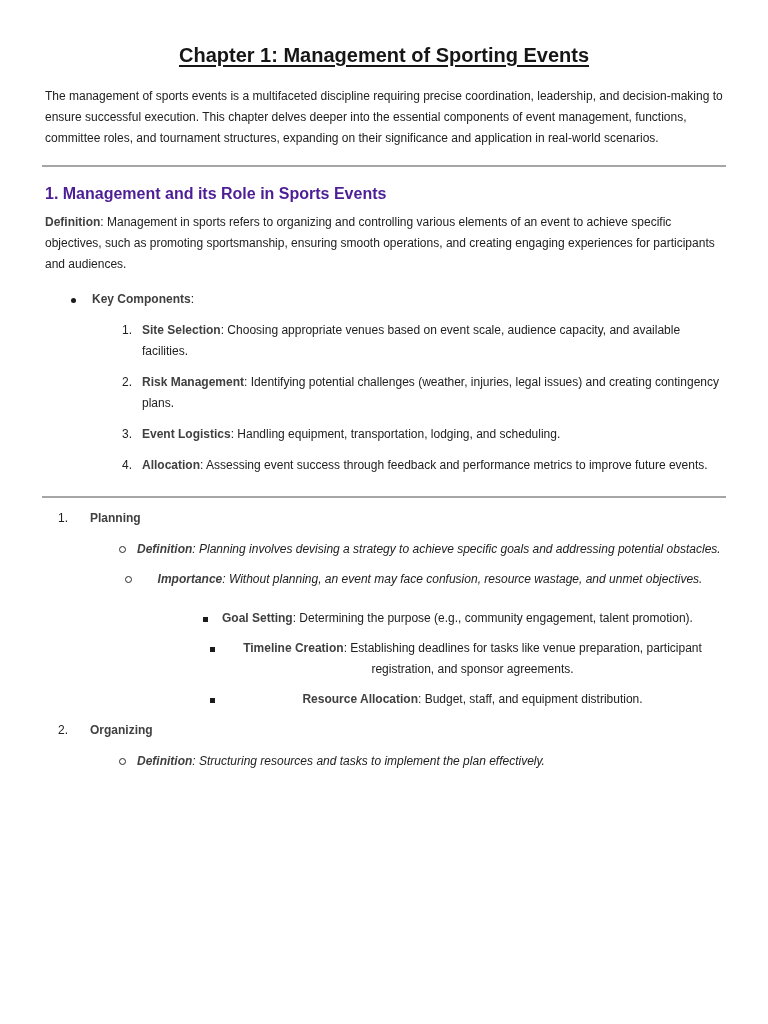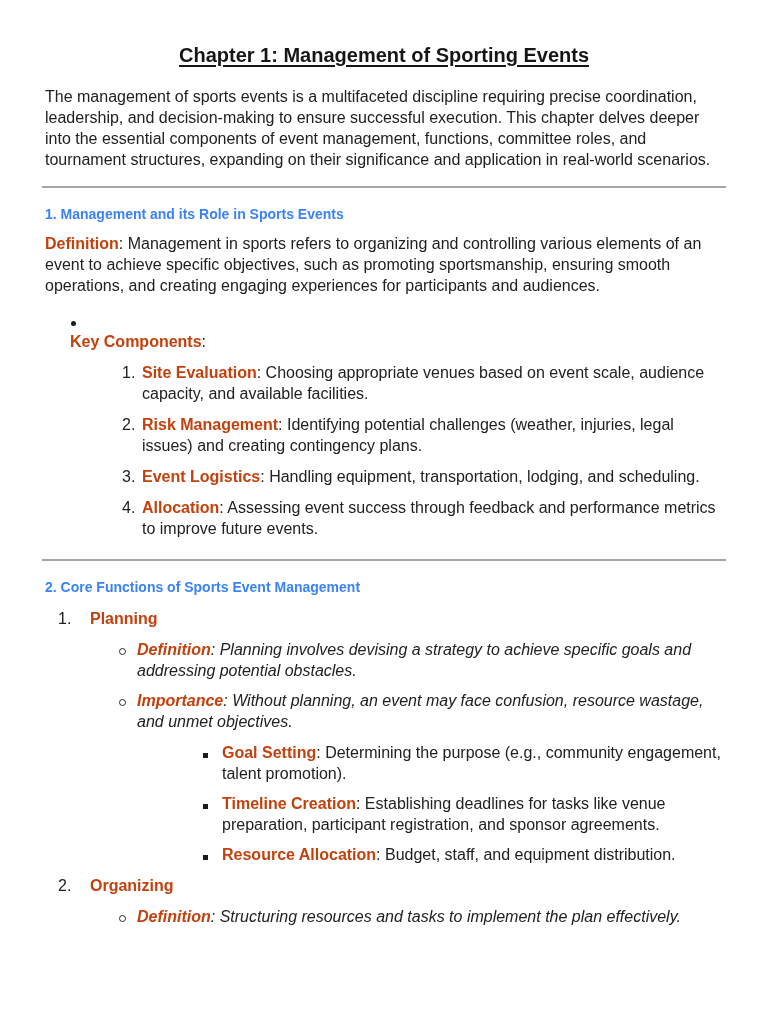--- a/index.html
+++ b/index.html
@@ -22,68 +22,68 @@
     font-weight: bold;
     text-align: center;
     text-decoration: underline;
     text-decoration-thickness: 2px;
     text-underline-offset: 3px;
     color: #161616;
     margin: 0 0 0 0;
     line-height: 26px;
   }
   .body-text {
-    font-size: 16px;
+    font-size: 12px;
     line-height: 21px;
     margin: 0;
   }
   .intro { margin-top: 18px; }
   .rule {
     border: none;
     border-top: 2px solid #a6a6a6;
     margin: 16px -3px 0 -3px;
     height: 0;
   }
   .rule2 { margin-top: 20px; }
   .section-heading {
-    font-size: 14px;
+    font-size: 16px;
     font-weight: bold;
     line-height: 21px;
-    color: #3b82f6;
+    color: #4c1d95;
     margin: 16px 0 0 0;
   }
   .para { margin-top: 8px; }
-  b, .bold { font-weight: bold; color: #c2410c; }
+  b, .bold { font-weight: bold; color: #404040; }
 
   
   .row { display: flex; align-items: flex-start; }
   .marker-col { flex: 0 0 auto; }
   .text-col { flex: 1 1 auto; }
 
   
-  .l1-bullet { margin-left: 25px; margin-top: 14px; flex-direction: column; }
+  .l1-bullet { margin-left: 25px; margin-top: 14px; }
   .l1-bullet .marker-col { width: 22px; }
 
   
   .l1-num { margin-left: 13px; margin-top: 10px; }
   .l1-num .marker-col { width: 32px; }
 
   
   .l2-num { margin-left: 77px; margin-top: 10px; }
   .l2-num .marker-col { width: 20px; }
 
   
   .l2-circle { margin-left: 73px; margin-top: 10px; font-style: italic; }
   .l2-circle .marker-col { width: 19px; }
 
   
-  .l3-square { margin-left: 157px; margin-top: 10px; }
+  .l3-square { margin-left: 157px; margin-top: 18px; }
   .l3-square .marker-col { width: 20px; }
 
-  .gap9 { margin-top: 9px; }
+  .gap9 { margin-top: 9px; text-align: center; }
 
   .dot {
     display: inline-block;
     width: 5px; height: 5px;
     background: #1b1b1b;
     border-radius: 50%;
     margin-top: 8px;
     margin-left: 1px;
   }
   .circle {
@@ -118,40 +118,39 @@
 
     <p class="body-text para"><b>Definition</b><span>: Management in sports refers to organizing and controlling various elements of an event to achieve specific objectives, such as promoting sportsmanship, ensuring smooth operations, and creating engaging experiences for participants and audiences.</span></p>
 
     <div class="row body-text l1-bullet">
       <span class="marker-col"><span class="dot"></span></span>
       <span class="text-col"><b>Key Components</b><span>:</span></span>
     </div>
 
     <div class="row body-text l2-num">
       <span class="marker-col">1.</span>
-      <span class="text-col"><b>Site Evaluation</b><span>: Choosing appropriate venues based on event scale, audience capacity, and available facilities.</span></span>
+      <span class="text-col"><b>Site Selection</b><span>: Choosing appropriate venues based on event scale, audience capacity, and available facilities.</span></span>
     </div>
     <div class="row body-text l2-num">
       <span class="marker-col">2.</span>
       <span class="text-col"><b>Risk Management</b><span>: Identifying potential challenges (weather, injuries, legal issues) and creating contingency plans.</span></span>
     </div>
     <div class="row body-text l2-num">
       <span class="marker-col">3.</span>
       <span class="text-col"><b>Event Logistics</b><span>: Handling equipment, transportation, lodging, and scheduling.</span></span>
     </div>
     <div class="row body-text l2-num">
       <span class="marker-col">4.</span>
       <span class="text-col"><b>Allocation</b><span>: Assessing event success through feedback and performance metrics to improve future events.</span></span>
     </div>
   </div>
 
   <hr class="rule rule2">
 
   <div>
-    <p class="section-heading">2. Core Functions of Sports Event Management</p>
 
     <div class="row body-text l1-num">
       <span class="marker-col">1.</span>
       <span class="text-col bold">Planning</span>
     </div>
 
     <div class="row body-text l2-circle">
       <span class="marker-col"><span class="circle"></span></span>
       <span class="text-col"><b>Definition</b><span>: Planning involves devising a strategy to achieve specific goals and addressing potential obstacles.</span></span>
     </div>

